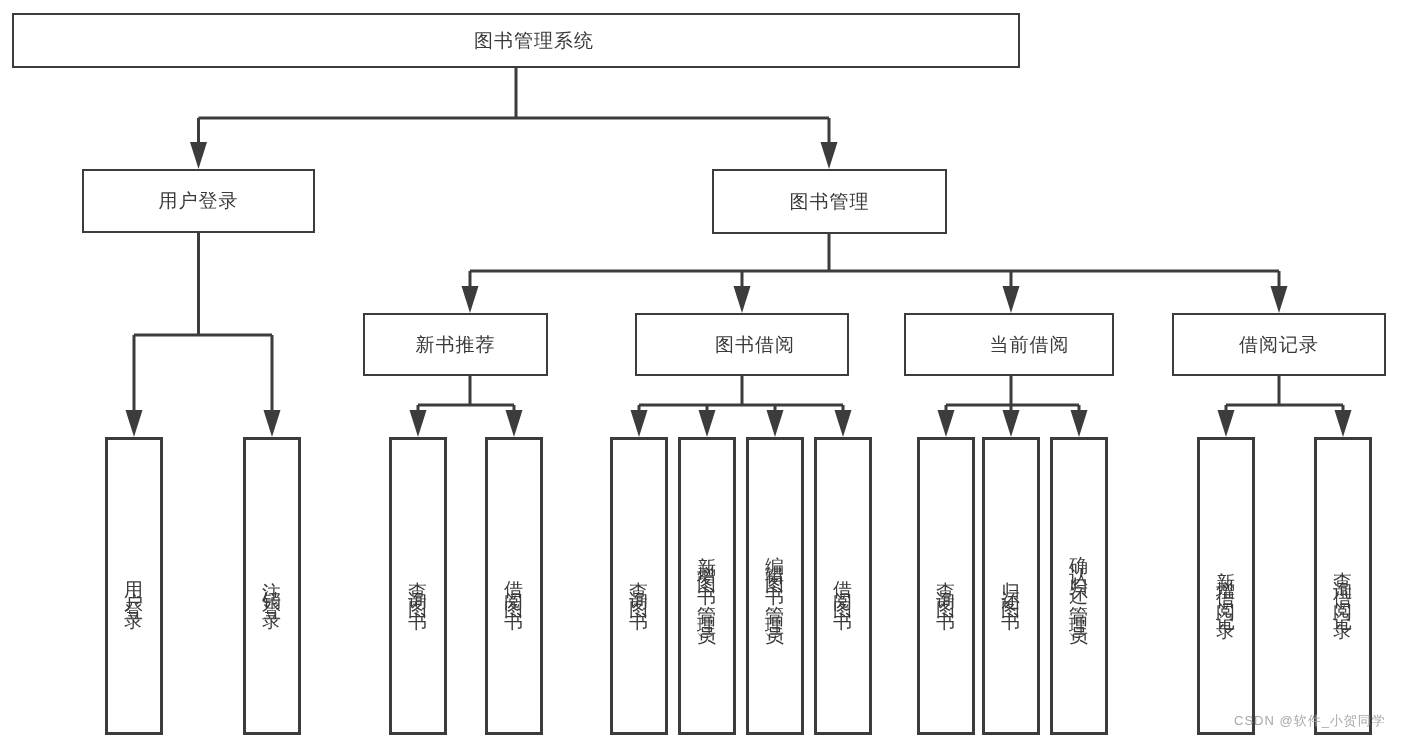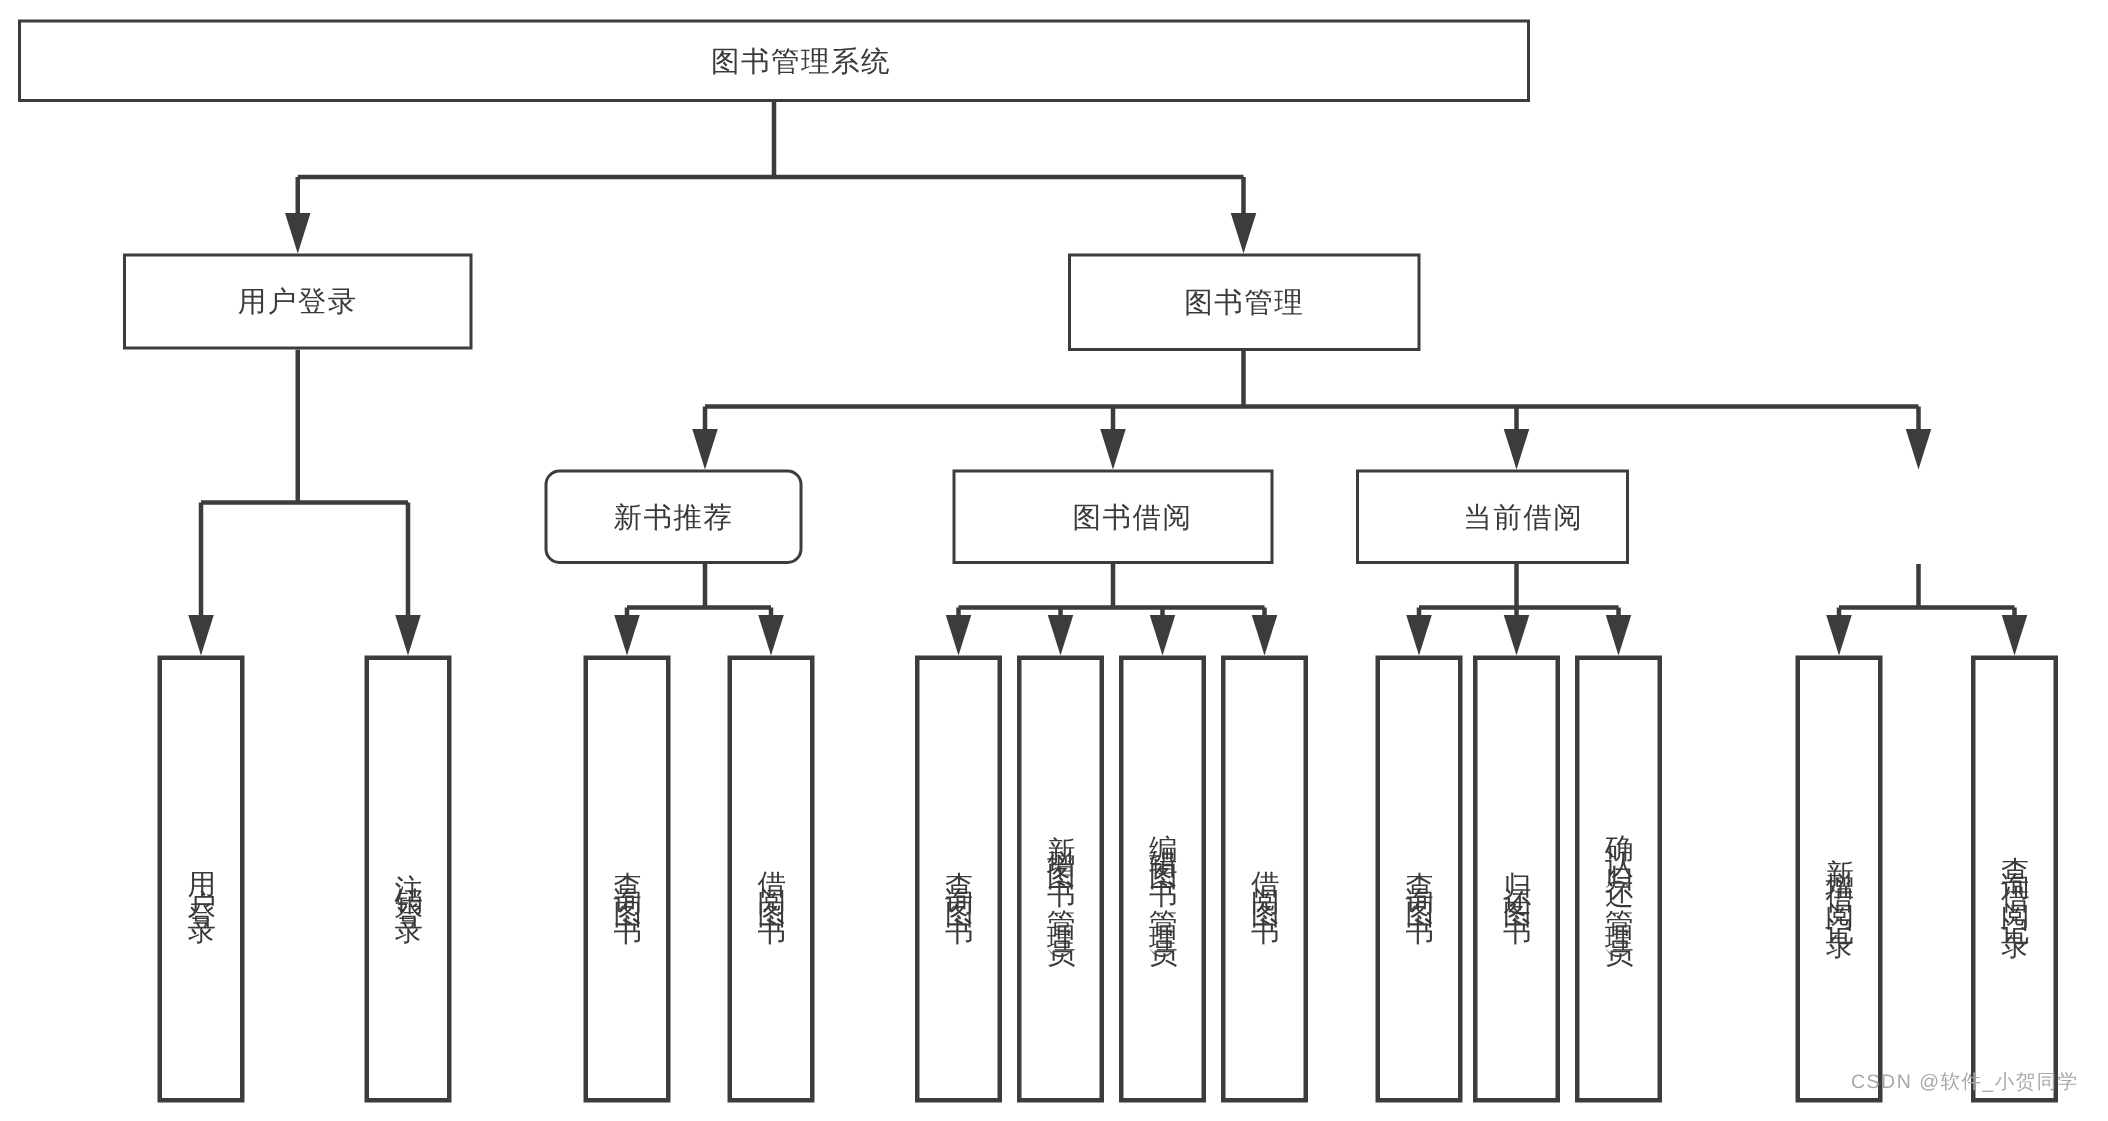--- a/index.html
+++ b/index.html
@@ -77,23 +77,24 @@
       <polygon class="arrowhead" points="1217.5,410 1234.5,410 1226,437"></polygon>
       <polygon class="arrowhead" points="1334.5,410 1351.5,410 1343,437"></polygon>
     </g>
   </svg>
 
   <div class="node hnode" style="left:12px;top:13px;width:1008px;height:55px;padding-left:36px;">图书管理系统</div>
 
   <div class="node hnode" style="left:82px;top:169px;width:233px;height:64px;">用户登录</div>
   <div class="node hnode" style="left:712px;top:169px;width:235px;height:65px;text-align:center;">图书管理</div>
 
-  <div class="node hnode" style="left:363px;top:313px;width:172px;height:63px;border-radius:10px;">新书推荐</div>
+  <div class="node hnode" style="left:363px;top:313px;width:185px;height:63px;">新书推荐</div>
   <div class="node hnode" style="left:635px;top:313px;width:214px;height:63px;padding-left:26px;">图书借阅</div>
-  <div class="node hnode" style="left:904px;top:313px;width:182px;height:63px;padding-left:41px;">当前借阅</div>
+  <div class="node hnode" style="left:904px;top:313px;width:210px;height:63px;padding-left:41px;">当前借阅</div>
+  <div class="node hnode" style="left:1172px;top:313px;width:214px;height:63px;">借阅记录</div>
 
   <div class="node vnode" style="left:105px;top:437px;width:58px;height:298px;">用户登录</div>
   <div class="node vnode" style="left:243px;top:437px;width:58px;height:298px;">注销登录</div>
 
   <div class="node vnode" style="left:389px;top:437px;width:58px;height:298px;">查询图书</div>
   <div class="node vnode" style="left:485px;top:437px;width:58px;height:298px;">借阅图书</div>
 
   <div class="node vnode" style="left:610px;top:437px;width:58px;height:298px;">查询图书</div>
   <div class="node vnode" style="left:678px;top:437px;width:58px;height:298px;">新增图书（管理员）</div>
   <div class="node vnode" style="left:746px;top:437px;width:58px;height:298px;">编辑图书（管理员）</div>

